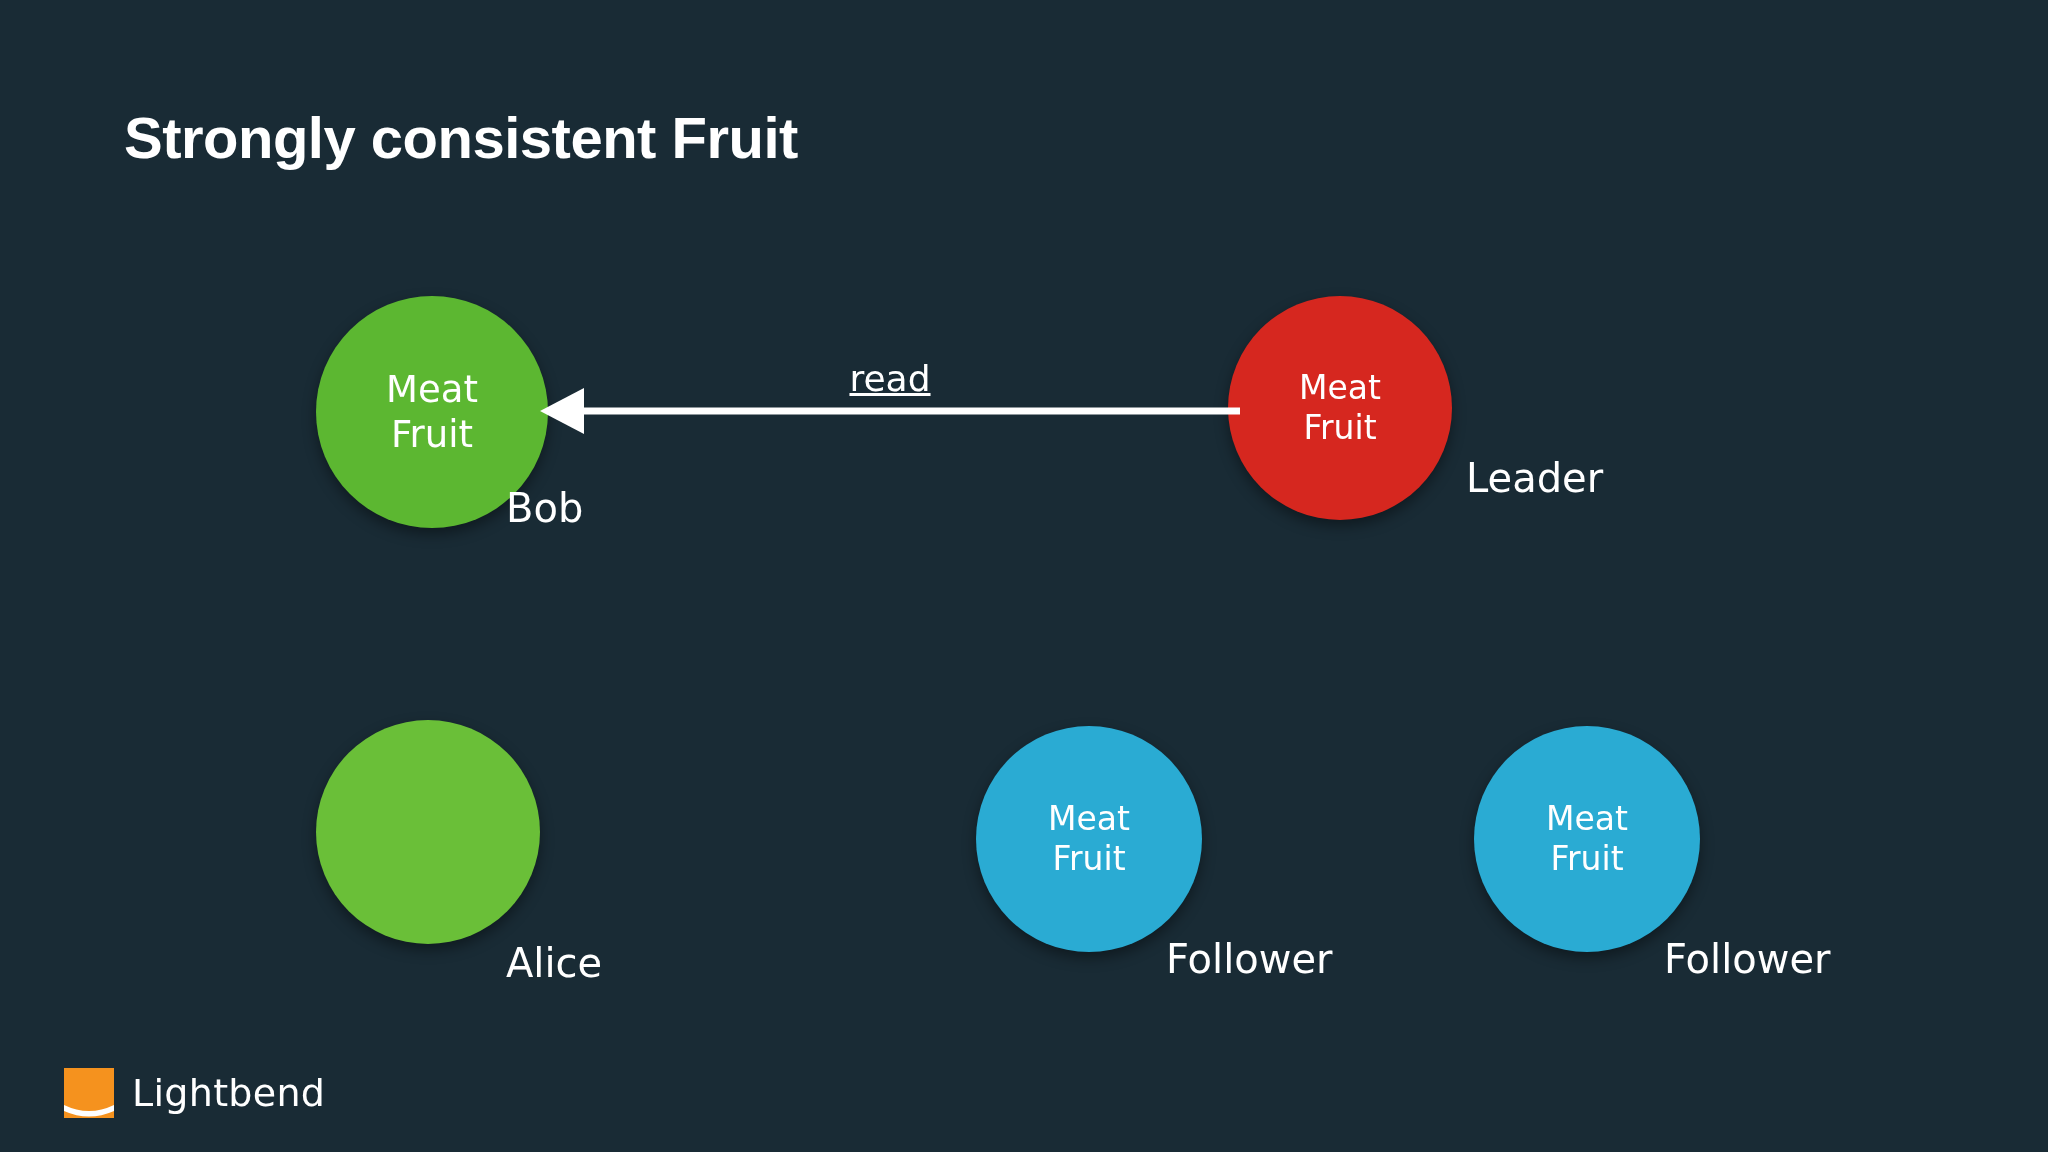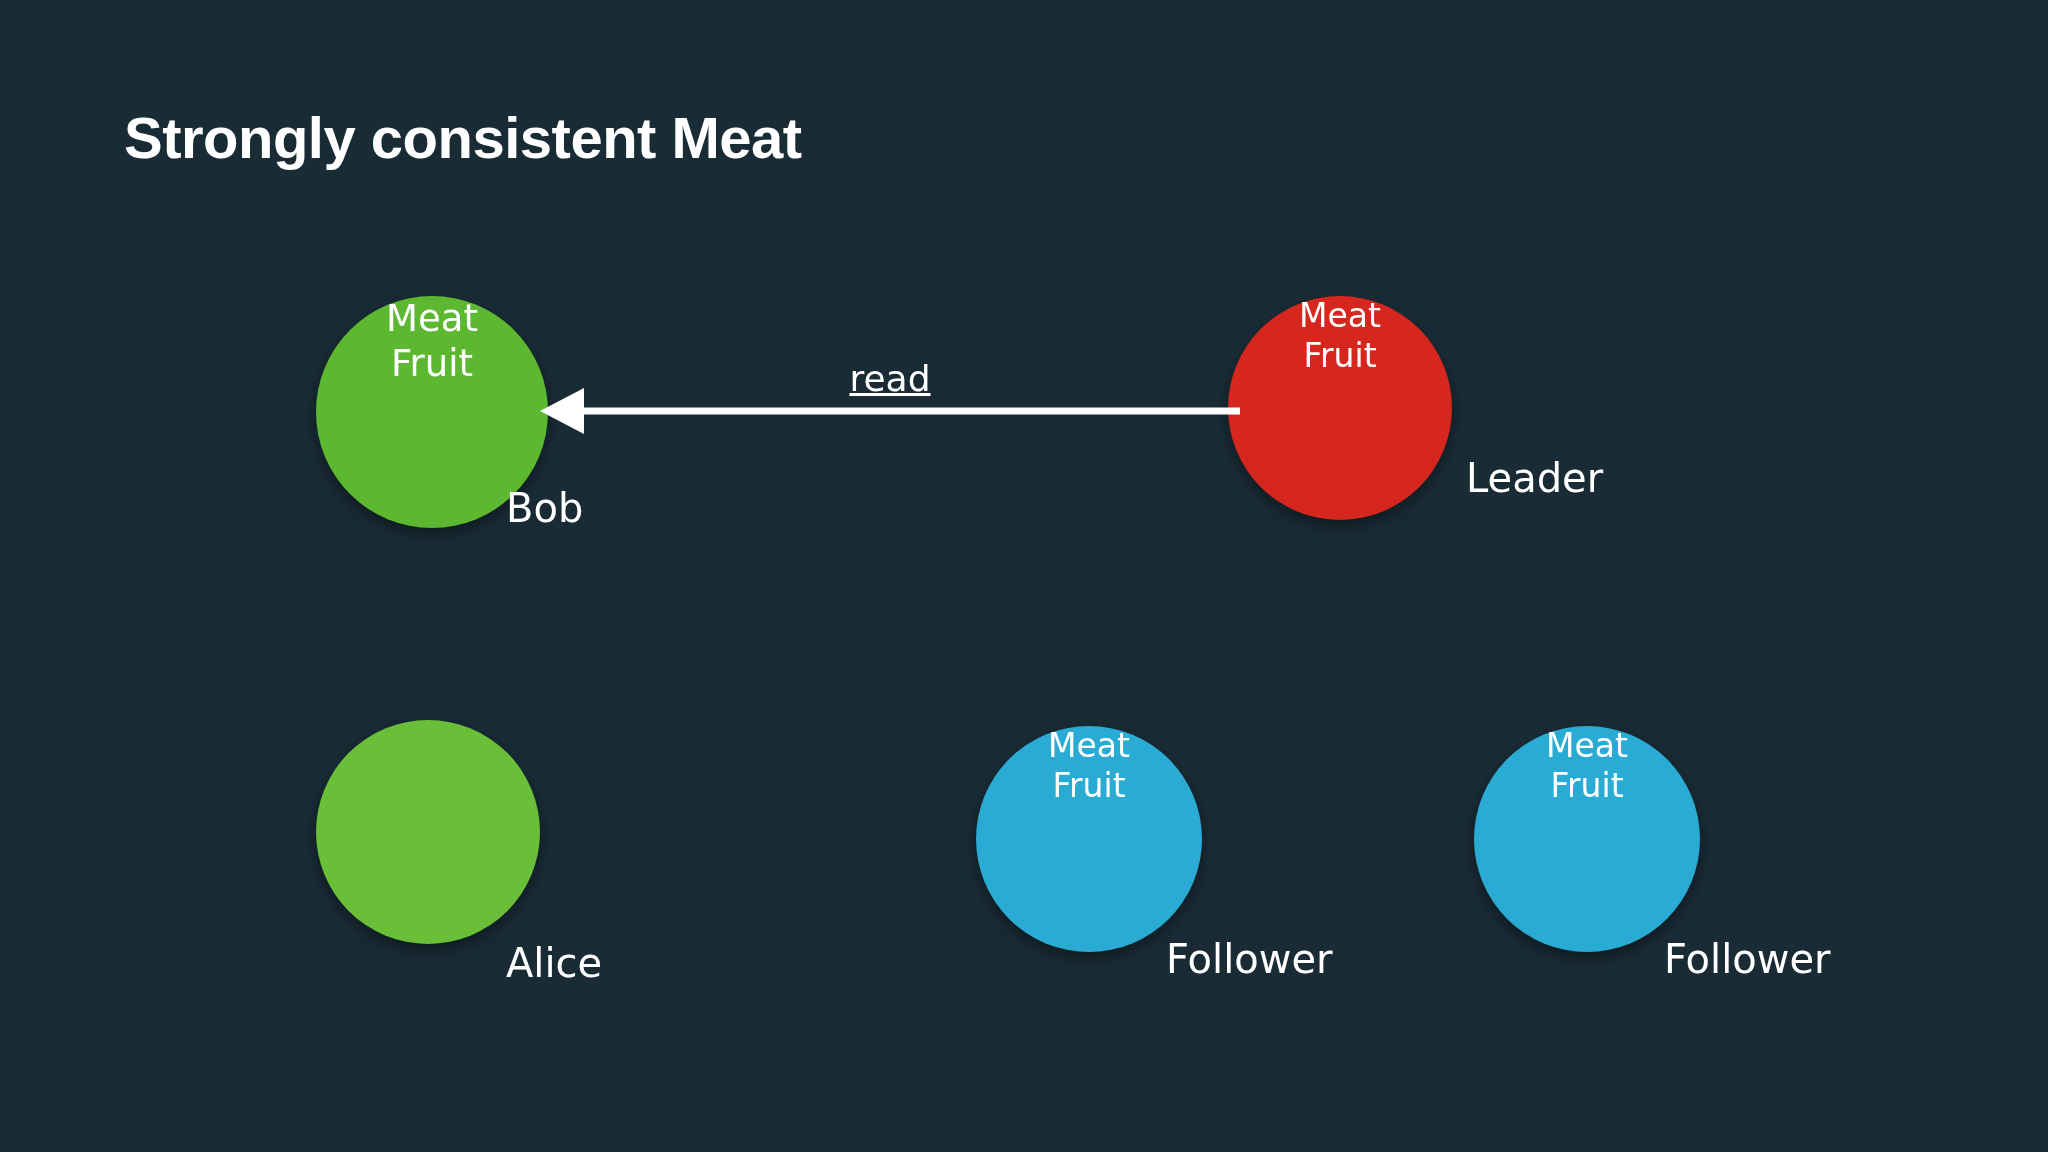--- a/index.html
+++ b/index.html
@@ -29,20 +29,21 @@
     white-space: nowrap;
   }
 
   
   .node {
     position: absolute;
     border-radius: 50%;
     display: flex;
     flex-direction: column;
     align-items: center;
+    justify-content: center;
     box-shadow: 0 6px 14px rgba(0,0,0,0.40);
     box-sizing: border-box;
   }
   .node-text {
     color: #ffffff;
     font-size: 37px;
     line-height: 1.22;
     text-align: center;
     font-family: "DejaVu Sans", sans-serif;
     font-weight: 400;
@@ -115,21 +116,21 @@
     font-family: "DejaVu Sans", sans-serif;
     font-weight: 400;
     letter-spacing: 0.3px;
   }
 </style>
 </head>
 <body>
 
 <div id="slide" style="background: rgb(25, 43, 53);">
 
-  <div id="slide-title">Strongly consistent Meat</div>
+  <div id="slide-title">Strongly consistent Fruit</div>
 
   <div class="node" id="node-bob" style="background: rgb(92, 183, 49);">
     <div class="node-text">Meat</div>
     <div class="node-text">Fruit</div>
   </div>
   <div class="node-label" id="label-bob">Bob</div>
 
   <div class="node" id="node-leader" style="background: rgb(214, 39, 31);">
     <div class="node-text">Meat</div>
     <div class="node-text">Fruit</div>
@@ -153,14 +154,21 @@
     <div class="node-text">Fruit</div>
   </div>
   <div class="node-label" id="label-follower-1">Follower</div>
 
   <div class="node" id="node-follower-2" style="background: rgb(42, 171, 211);">
     <div class="node-text">Meat</div>
     <div class="node-text">Fruit</div>
   </div>
   <div class="node-label" id="label-follower-2">Follower</div>
 
+  <div id="logo">
+    <svg id="logo-mark" viewBox="0 0 50 50">
+      <rect x="0" y="0" width="50" height="50" fill="#f5921e"></rect>
+      <path d="M -2 36 Q 25 50 52 36 L 52 42 Q 25 55 -2 42 Z" fill="#ffffff"></path>
+    </svg>
+    <span id="logo-word">Lightbend</span>
+  </div>
 
 </div>
 
 </body></html>

